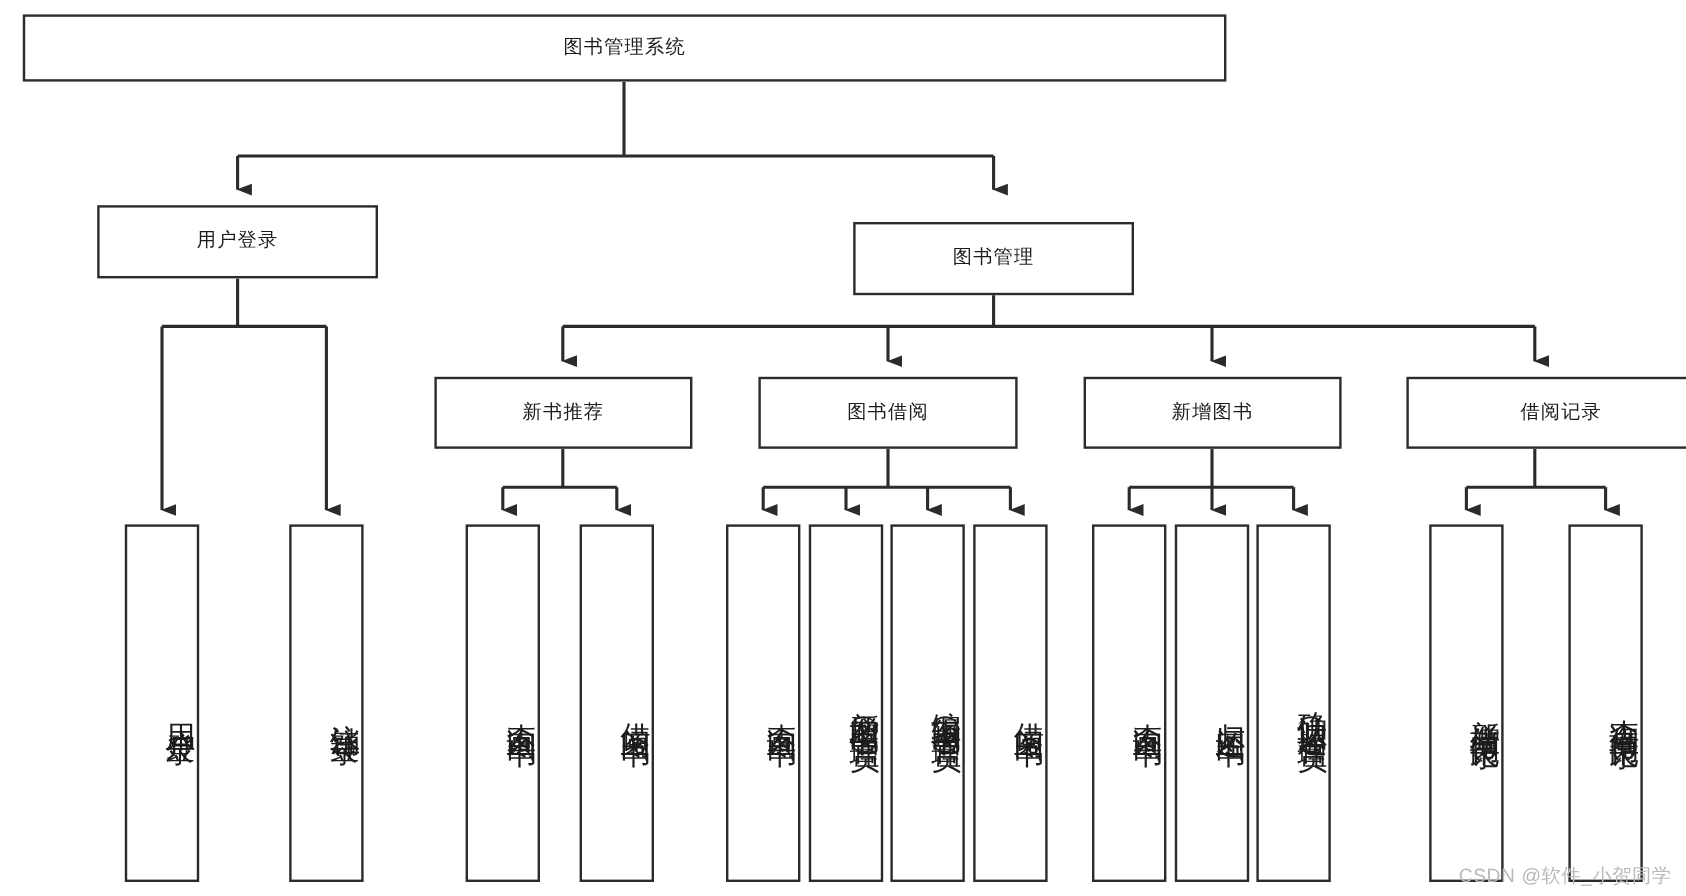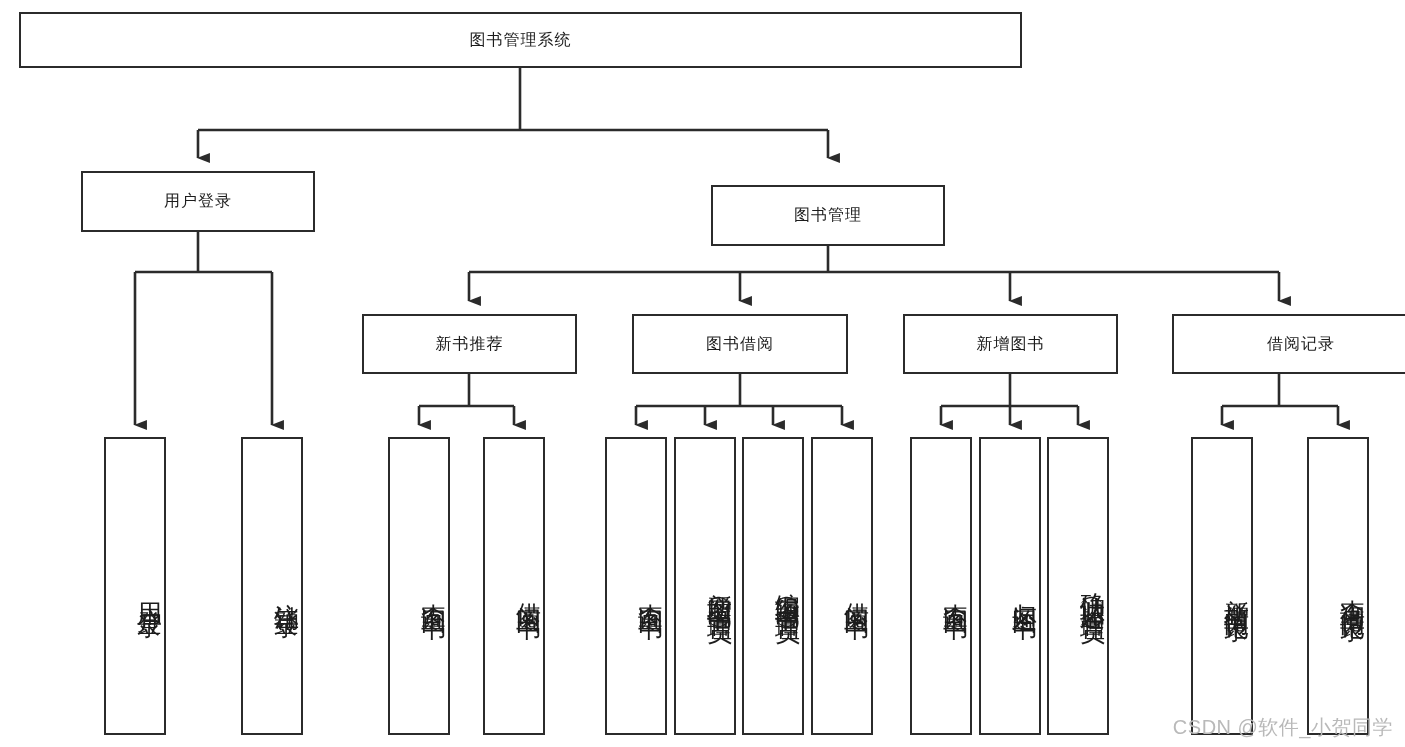--- a/index.html
+++ b/index.html
@@ -50,21 +50,21 @@
   }
   .node-label {
     display: block;
     white-space: nowrap;
     line-height: 1.15;
   }
   .watermark {
     position: absolute;
     right: 12px;
     bottom: 6px;
-    font-size: 20px;
+    font-size: 16px;
     color: #b9b9b9;
     white-space: nowrap;
     letter-spacing: 0.5px;
   }
 </style>
 </head>
 <body>
 
 <div id="canvas">
 

